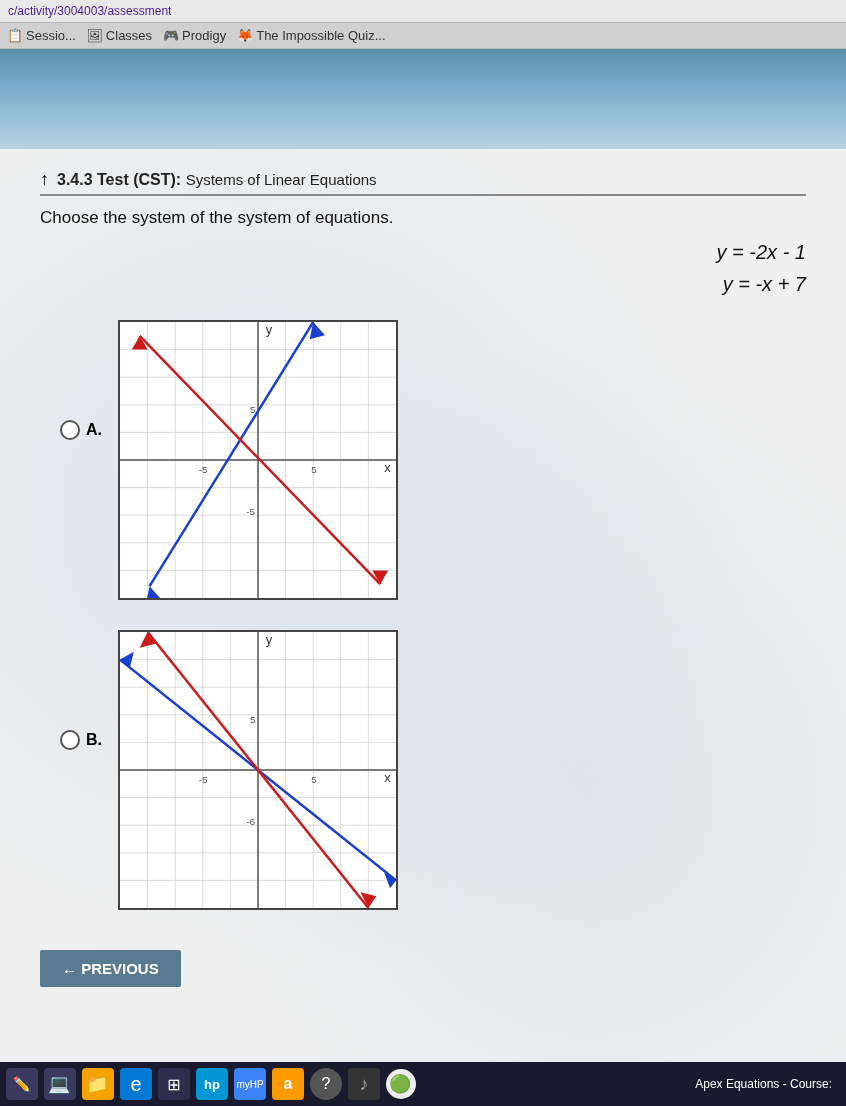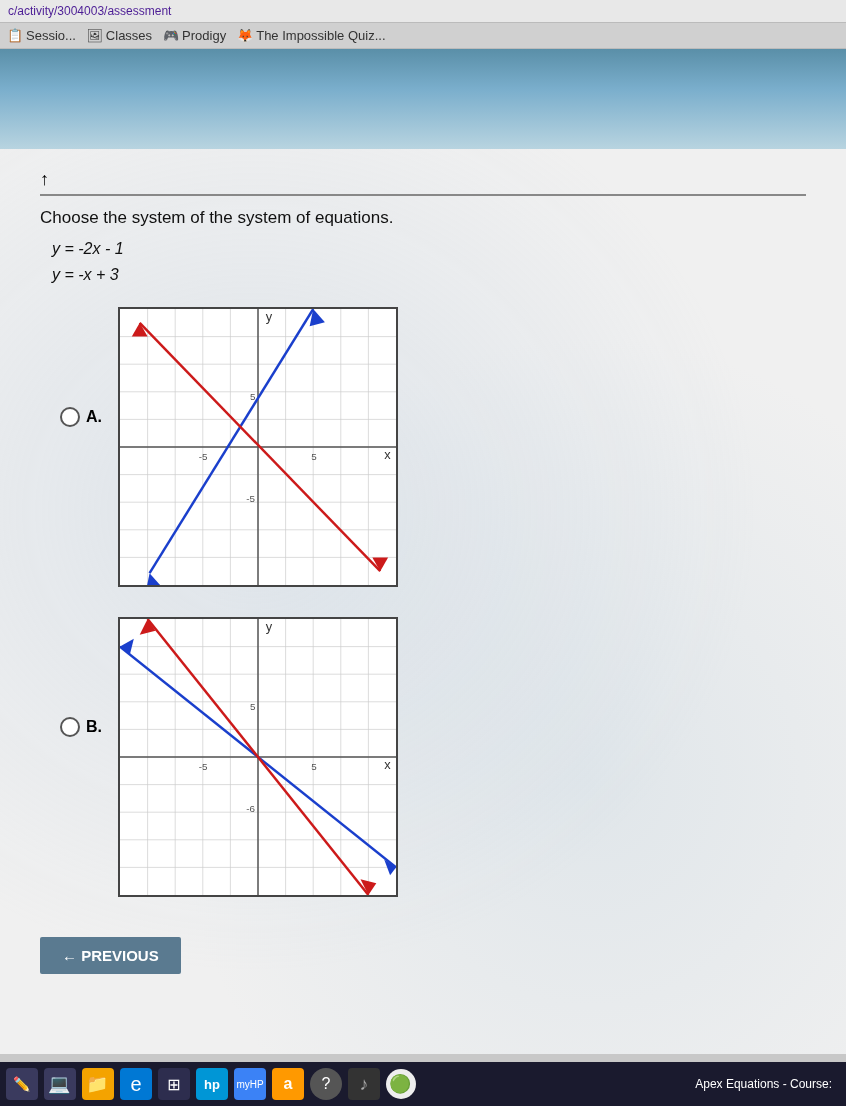--- a/index.html
+++ b/index.html
@@ -98,25 +98,26 @@
       font-size: 15px;
     }
 
     .question-text {
       font-size: 17px;
       color: #111;
       margin: 12px 0 8px;
     }
 
     .equations {
-      font-size: 16px;
+      font-size: 20px;
       color: #111;
-      margin: 8px 12px 20px;
+      margin: 8px 0 20px;
       font-style: italic;
       line-height: 1.6;
+      text-align: right;
     }
 
     .options-container {
       display: flex;
       flex-direction: column;
       gap: 30px;
       align-items: flex-start;
       margin-left: 20px;
     }
 
@@ -240,27 +241,31 @@
 </div>
 
 <div class="main-content">
 
   <div class="header-strip"></div>
 
   <div class="content-area">
 
     <div class="section-title">
       <span style="font-size:18px;">↑</span>
+      <span class="section-title-text">
+        <span>3.4.3 Test (CST):</span>
+        <span class="section-subtitle">Systems of Linear Equations</span>
+      </span>
     </div>
 
     <div class="question-text">Choose the system of the system of equations.</div>
 
     <div class="equations">
       <div>y = -2x - 1</div>
-      <div>y = -x + 3</div>
+      <div>y = -x + 7</div>
     </div>
 
     <div class="options-container">
 
       <div class="option-row">
         <label class="radio-label">
           <span class="radio-circle"></span>
           <span>A.</span>
         </label>
         <div class="graph-container">

